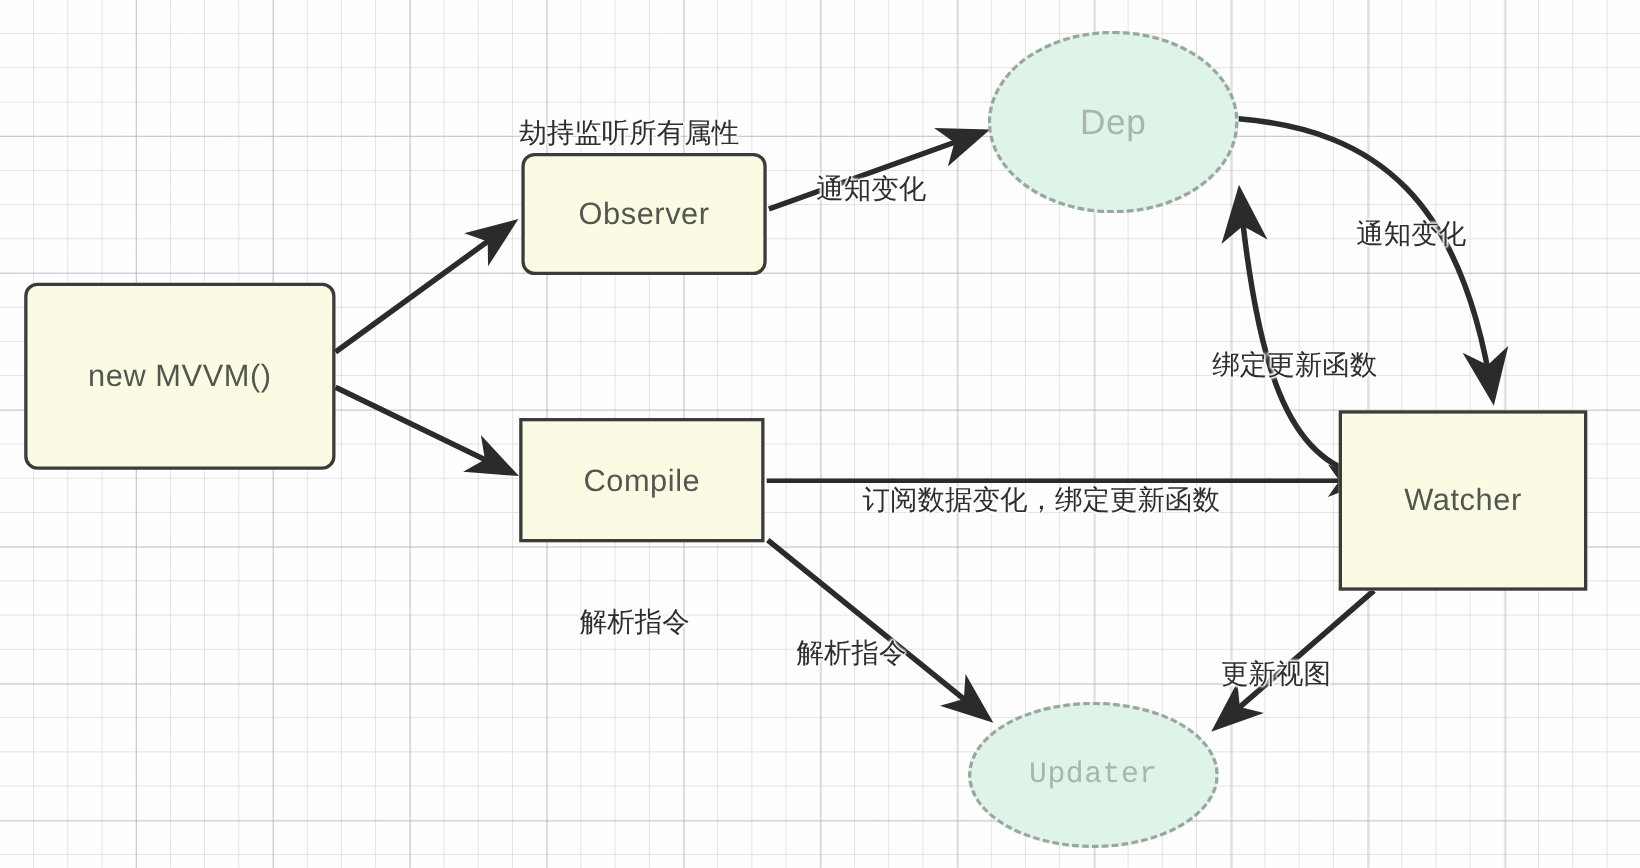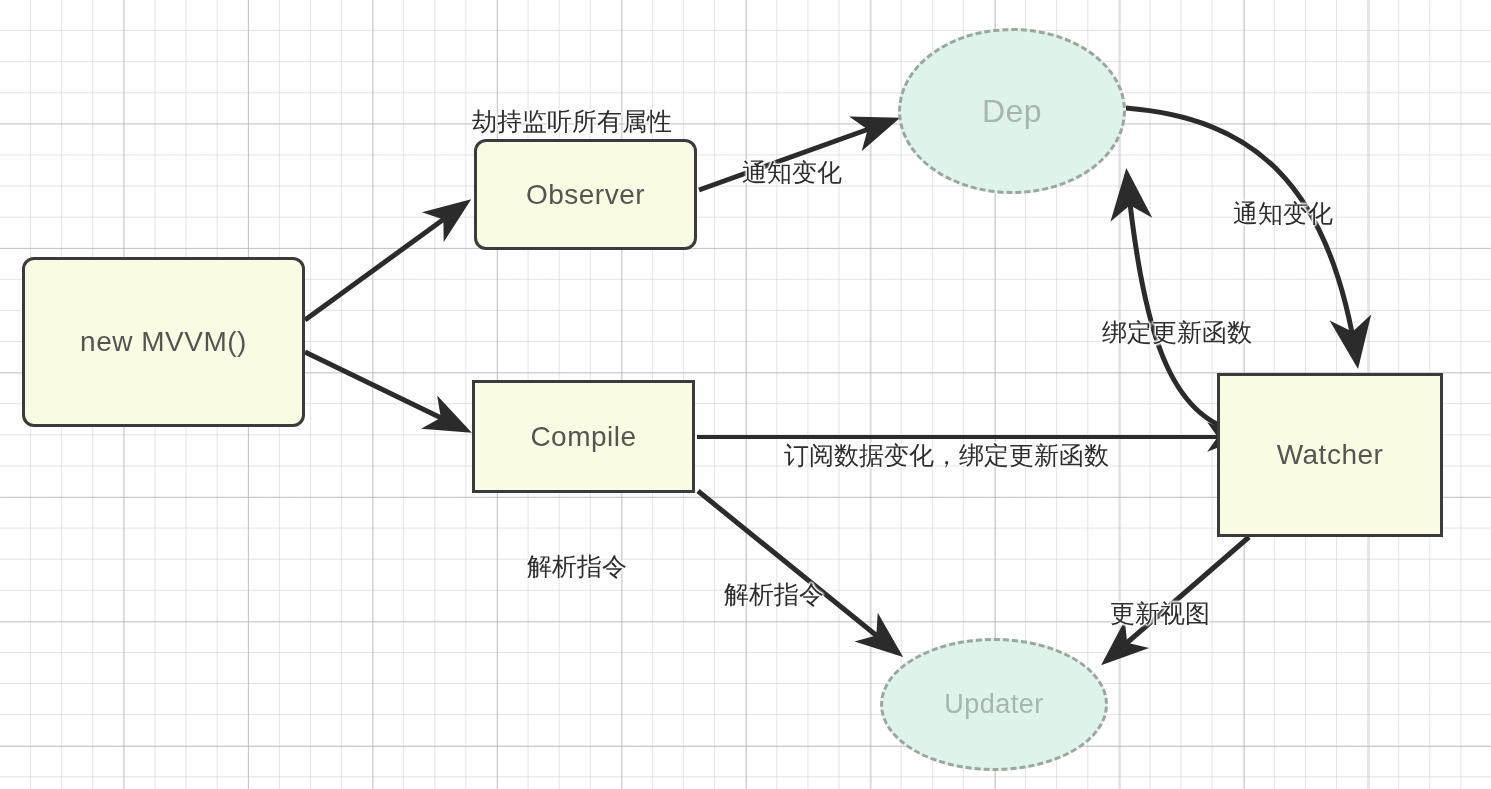--- a/index.html
+++ b/index.html
@@ -65,21 +65,21 @@
       0 0 3px #fefefe, 0 0 3px #fefefe, 0 0 3px #fefefe,
       1px 0 2px #fefefe, -1px 0 2px #fefefe,
       0 1px 2px #fefefe, 0 -1px 2px #fefefe;
     margin-top: 21px;
   }
   .n-mvvm  { left: 22px;   top: 257px; width: 283px; height: 170px; font-size: 28px; }
   .n-obs   { left: 474px;  top: 139px; width: 223px; height: 111px; font-size: 28px; }
   .n-comp  { left: 472px;  top: 380px; width: 223px; height: 113px; font-size: 28px; }
   .n-watch { left: 1217px; top: 373px; width: 226px; height: 164px; font-size: 28px; }
   .n-dep   { left: 898px;  top: 28px;  width: 228px; height: 166px; font-size: 32px; }
-  .n-upd   { left: 880px;  top: 638px; width: 228px; height: 133px; font-size: 27px; }
+  .n-upd   { left: 880px;  top: 638px; width: 228px; height: 133px; font-size: 27px; font-family: Liberation Mono, monospace; }
 
   .l-hijack  { left: 472px;  top: 88px;  }
   .l-notify1 { left: 742px;  top: 139px; }
   .l-notify2 { left: 1233px; top: 180px; }
   .l-addsub  { left: 1102px; top: 299px; }
   .l-subscribe { left: 784px; top: 422px; }
   .l-parse   { left: 527px;  top: 533px; }
   .l-initview{ left: 724px;  top: 561px; }
   .l-update  { left: 1110px; top: 580px; }
 </style>

